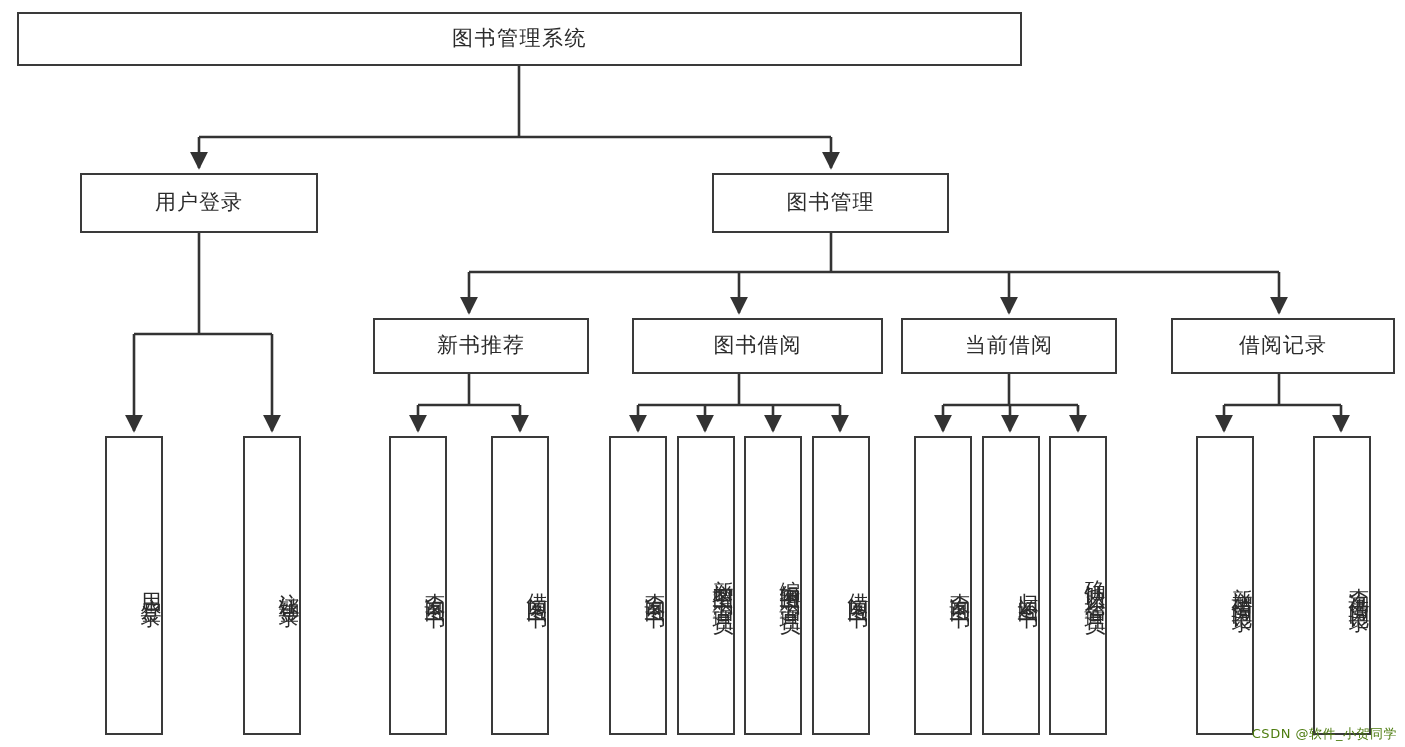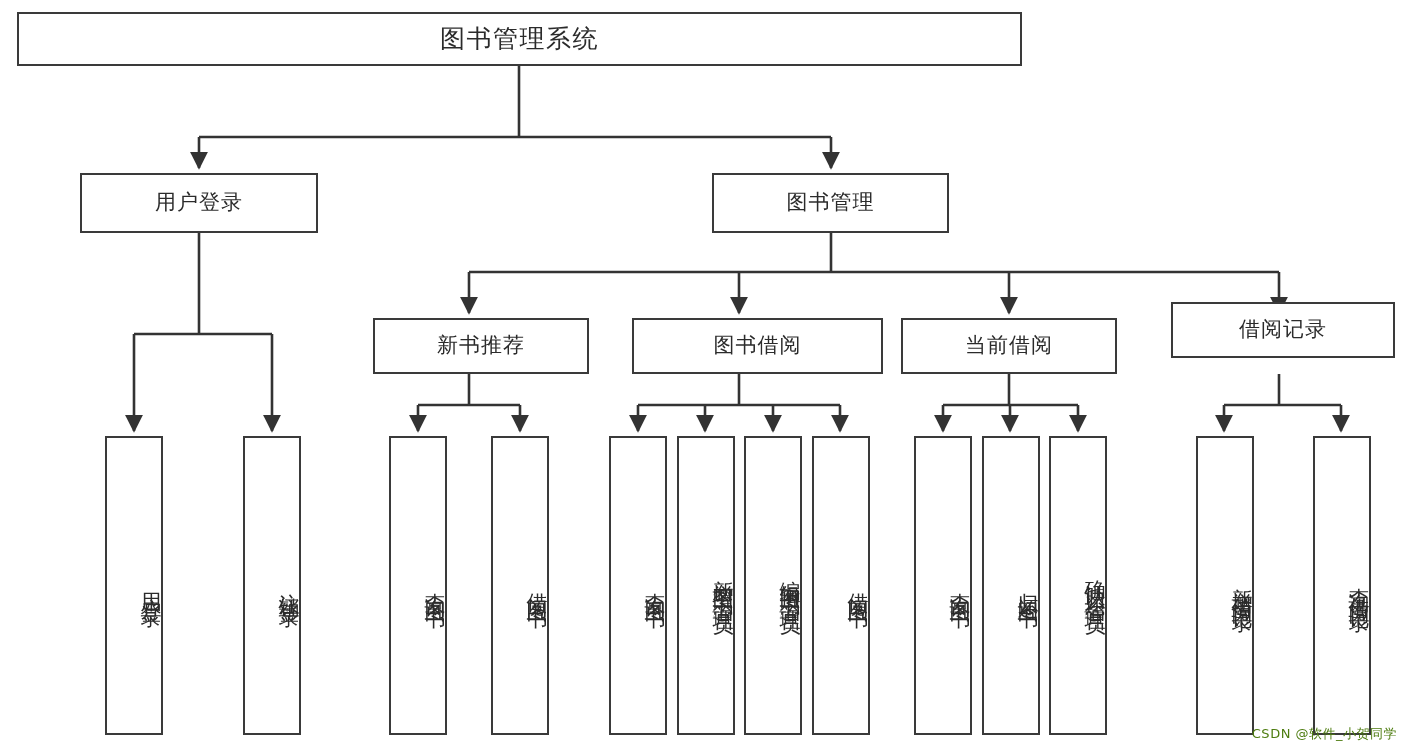--- a/index.html
+++ b/index.html
@@ -34,21 +34,21 @@
     justify-content: center;
     color: #2b2b2b;
   }
   .node-h {
     font-size: 21px;
     letter-spacing: 1px;
     line-height: 1.1;
     white-space: nowrap;
   }
   .node-root {
-    font-size: 25px;
+    font-size: 21px;
     letter-spacing: 1.5px;
   }
   .node-v {
     writing-mode: vertical-rl;
     text-orientation: upright;
     font-size: 21px;
     letter-spacing: 5px;
     line-height: 1.0;
     padding: 6px 0;
     align-items: flex-start;
@@ -126,21 +126,21 @@
   </svg>
 
   <div class="node node-h node-root" style="left:17px; top:12px; width:1005px; height:54px;">图书管理系统</div>
 
   <div class="node node-h" style="left:80px; top:173px; width:238px; height:60px;">用户登录</div>
   <div class="node node-h" style="left:712px; top:173px; width:237px; height:60px;">图书管理</div>
 
   <div class="node node-h" style="left:362px; top:318px; width:216px; height:56px;margin-left:11px;">新书推荐</div>
   <div class="node node-h" style="left:632px; top:318px; width:251px; height:56px;">图书借阅</div>
   <div class="node node-h" style="left:901px; top:318px; width:216px; height:56px;">当前借阅</div>
-  <div class="node node-h" style="left:1171px; top:302px; width:224px; height:56px;">借阅记录</div>
+  <div class="node node-h" style="left:1171px; top:318px; width:224px; height:56px;">借阅记录</div>
 
   <div class="node node-v" style="left:105px; top:436px; width:58px; height:299px;">
     <span>用户登录</span>
   </div>
   <div class="node node-v" style="left:243px; top:436px; width:58px; height:299px;">
     <span>注销登录</span>
   </div>
 
   <div class="node node-v" style="left:389px; top:436px; width:58px; height:299px;">
     <span>查询图书</span>

